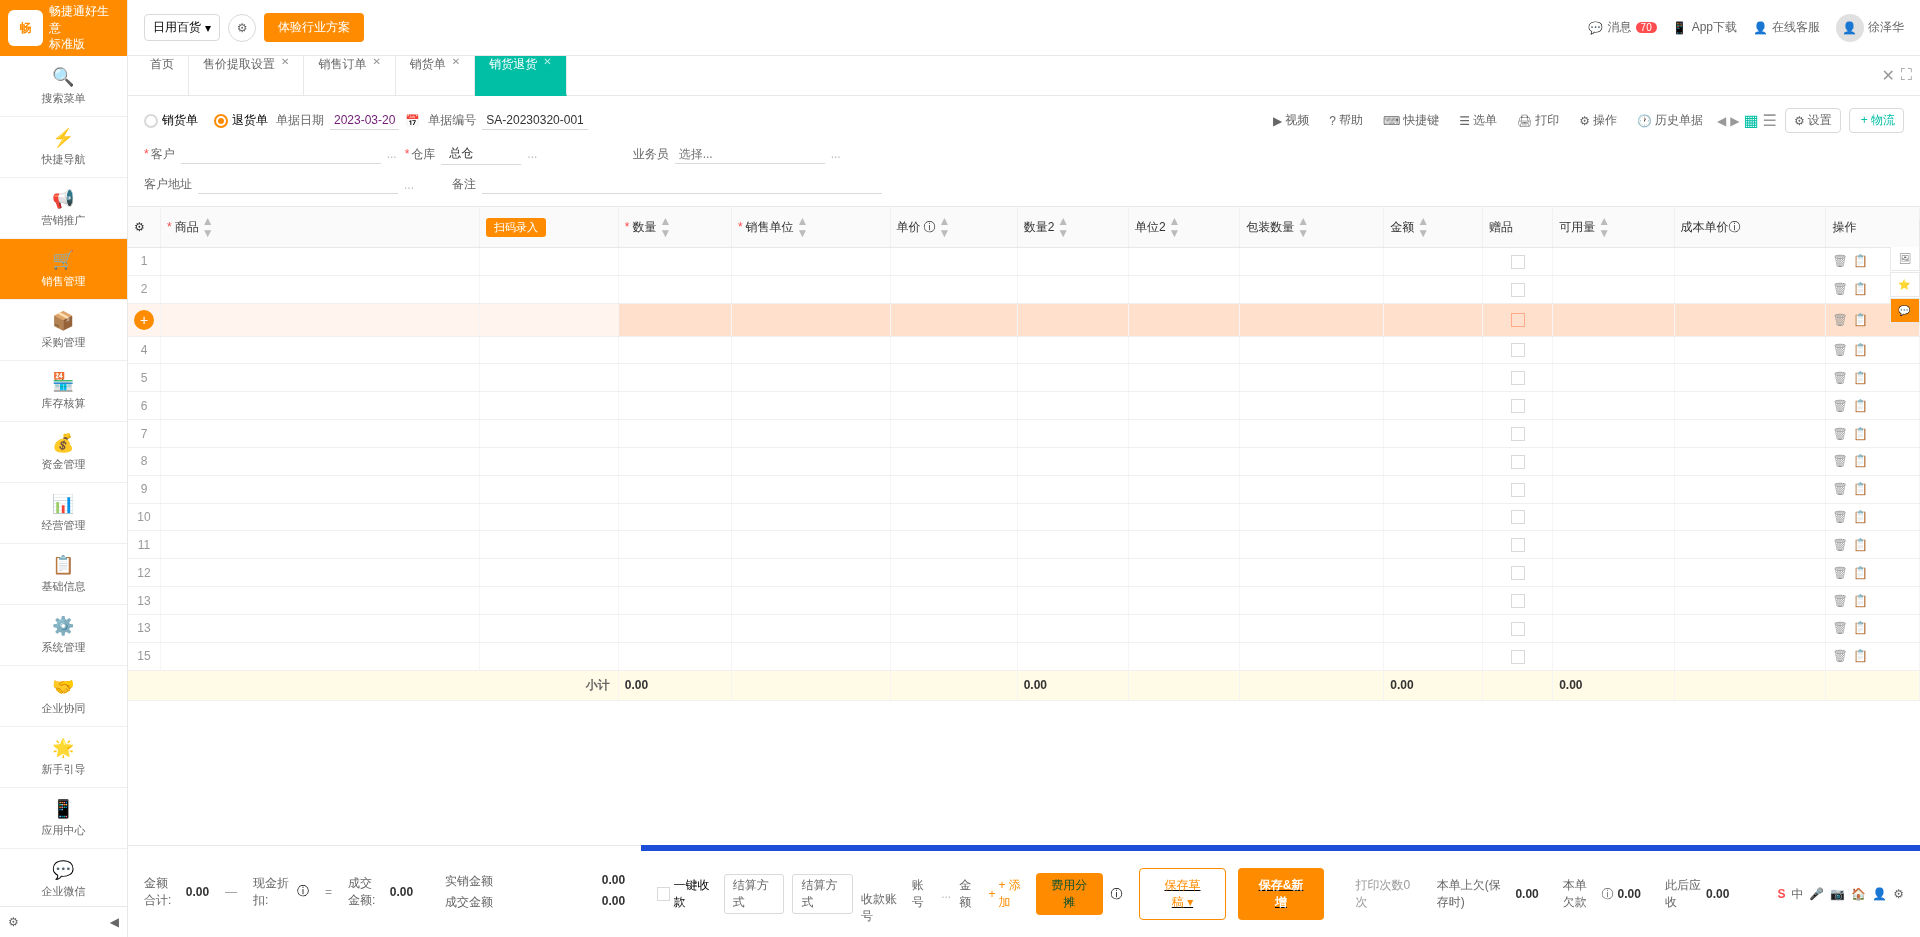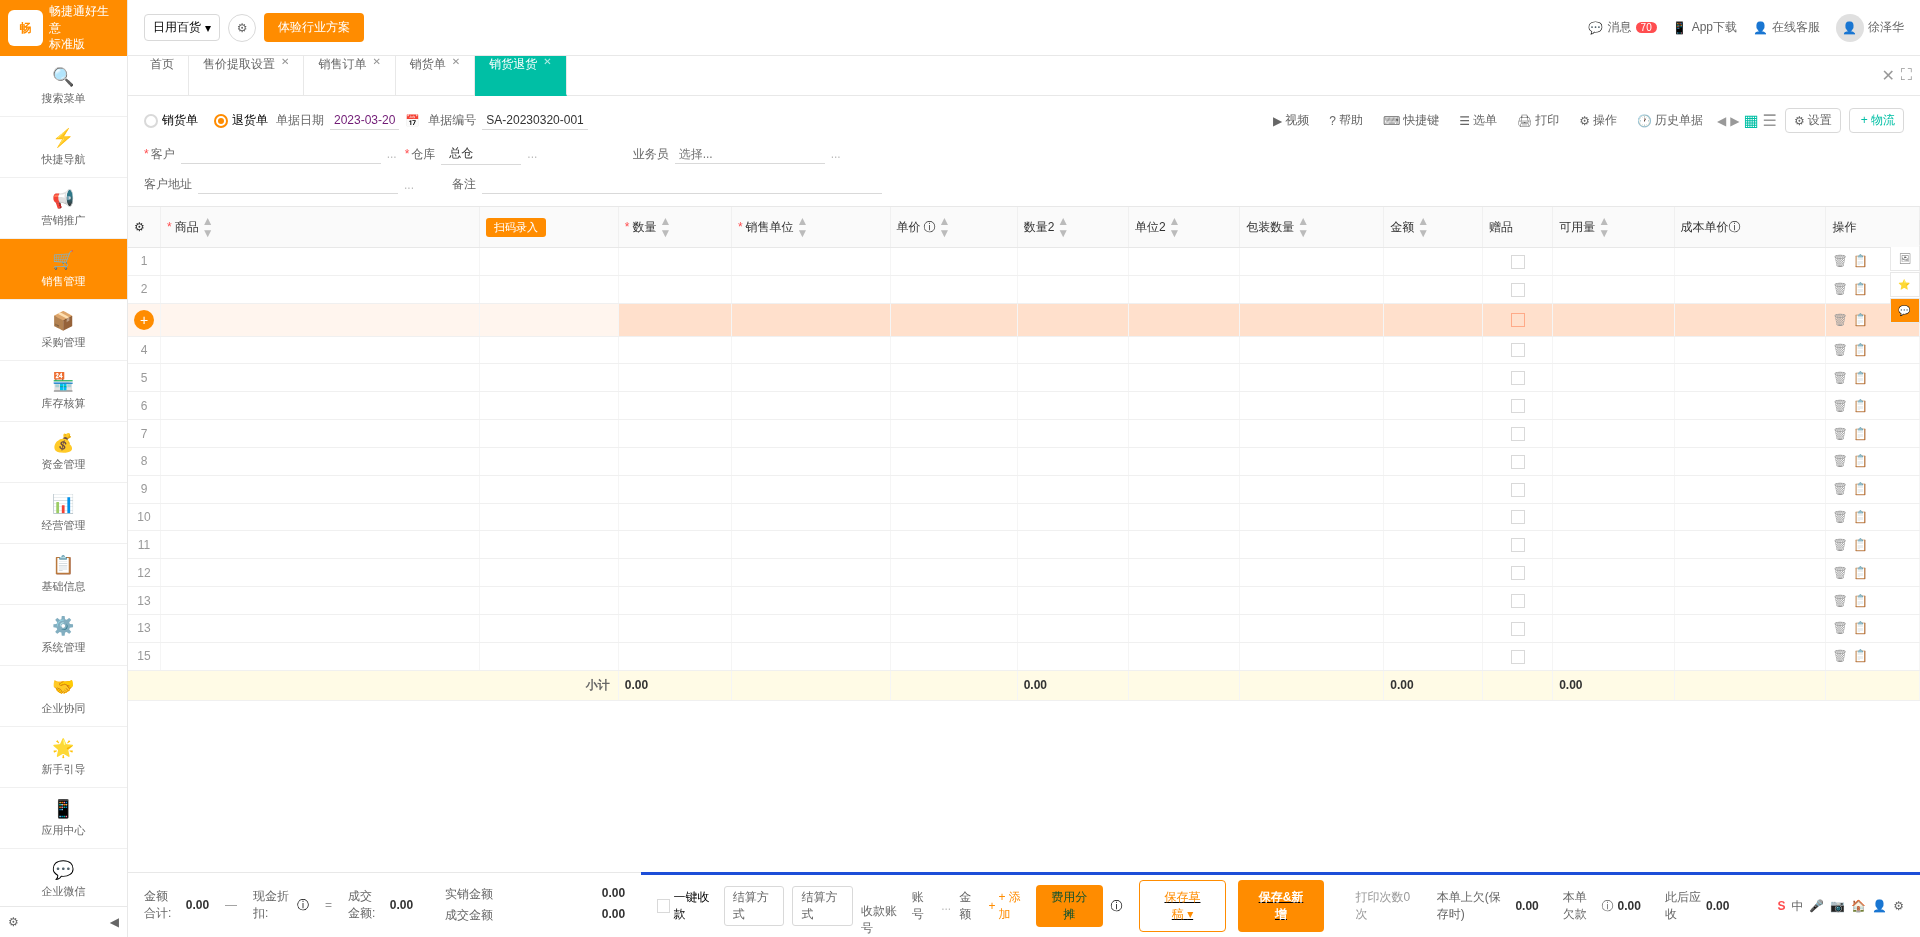--- a/index.html
+++ b/index.html
@@ -87,21 +87,21 @@
     
     .bottom-actions { display: flex; gap: 12px; text-decoration: underline; }
     .btn-save-draft { background: #fff; border: 1px solid #ff8c00; color: #ff8c00; border-radius: 4px; padding: 8px 20px; cursor: pointer; }
     .btn-save-new { background: #ff8c00; color: #fff; border: none; border-radius: 4px; padding: 8px 20px; cursor: pointer; font-weight: bold; }
 
     
     .right-float { position: fixed; right: 0; top: 200px; display: flex; flex-direction: column; gap: 1px; }
     .float-btn { width: 30px; background: #fff; border: 1px solid #e8e8e8; padding: 6px 4px; display: flex; flex-direction: column; align-items: center; cursor: pointer; color: #666; font-size: 10px; gap: 2px; }
     .bottom-area { display: flex; background: #fff; flex-shrink: 0; }
     .footer-bar { display: flex; align-items: center; padding: 8px 16px; border-top: 1px solid #e8e8e8; gap: 16px; }
-    .footer-bar2 { display: flex; align-items: center; padding: 0 16px; border-top: 3px solid #1d4ed8; gap: 8px; }
+    .footer-bar2 { display: flex; align-items: center; padding: 12px 16px; border-top: 6px solid #1d4ed8; gap: 8px; }
     .stat-item { display: flex; align-items: center; gap: 4px; color: #666; }
     .btn-fee { background: #ff8c00; color: #14532d; border: none; border-radius: 4px; padding: 4px 12px; cursor: pointer; }
     .add-fee-btn { display: flex; align-items: center; gap: 3px; color: #ff8c00; cursor: pointer; }
     .flex-spacer { flex: 1; }
     .final-amounts { display: flex; flex-direction: column; gap: 4px; min-width: 180px; }
     .final-row { display: flex; justify-content: space-between; }
   </style>
 </head>
 <body>
 

